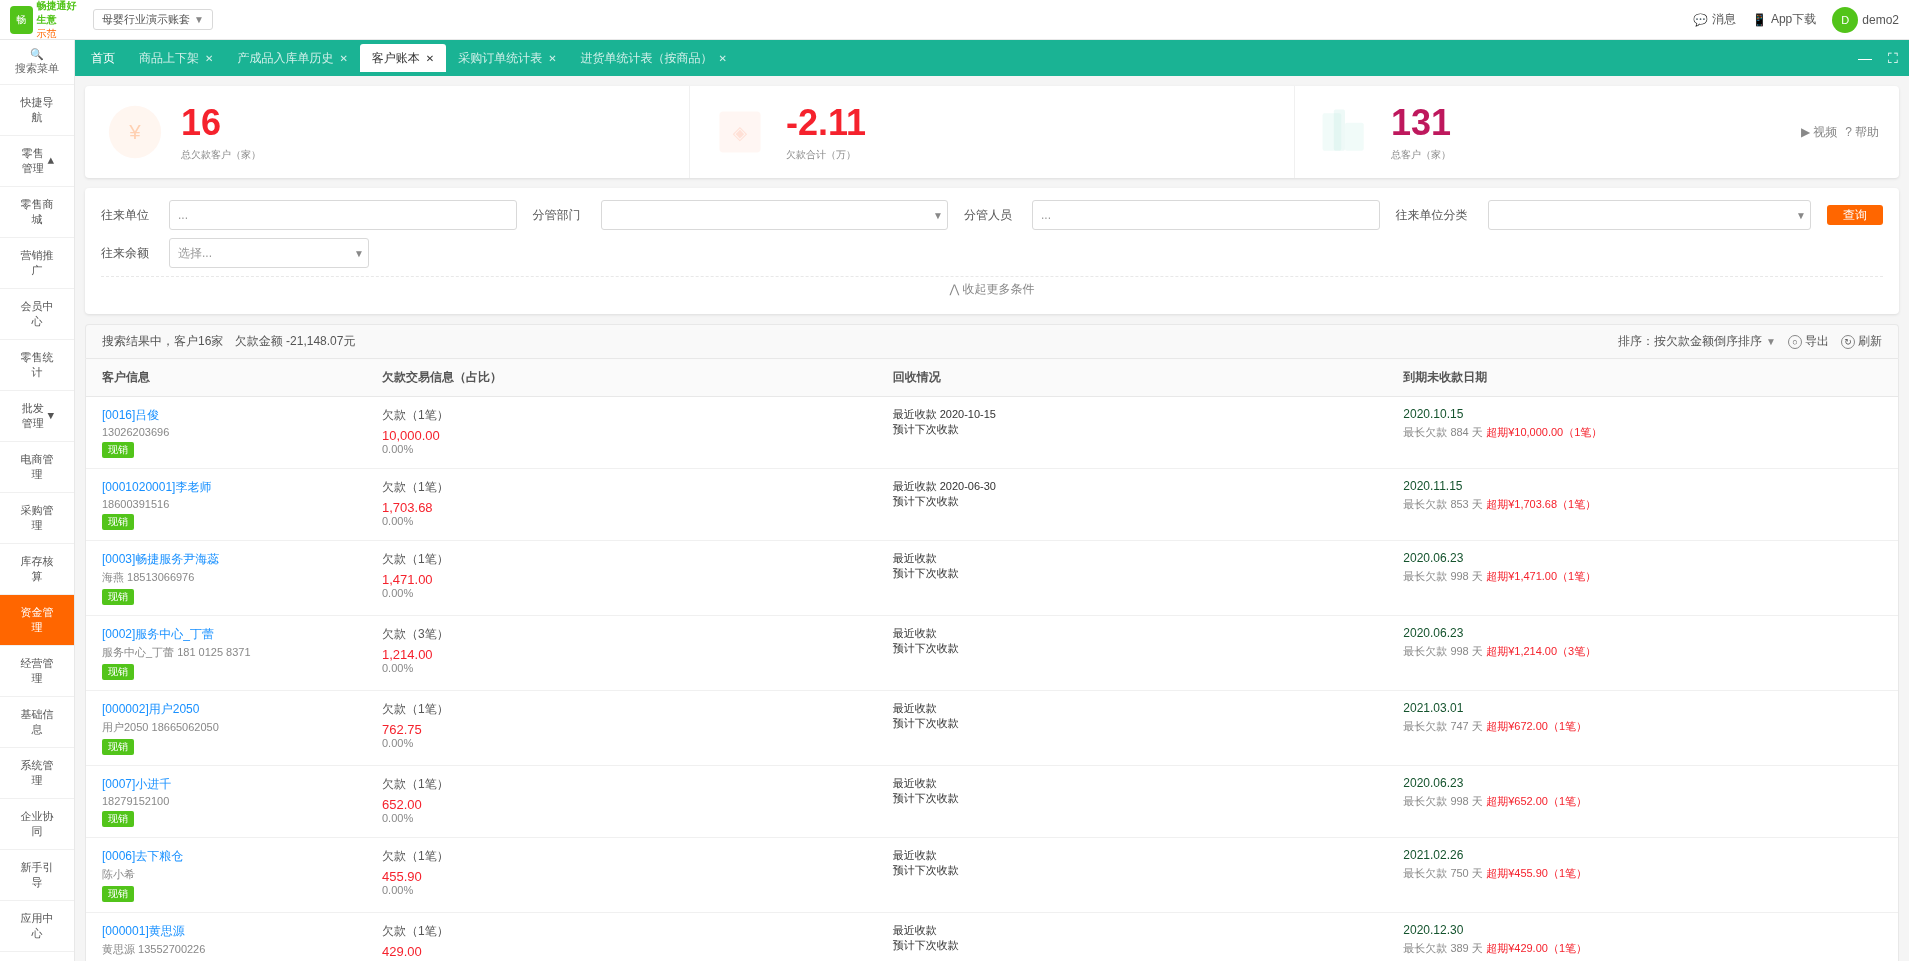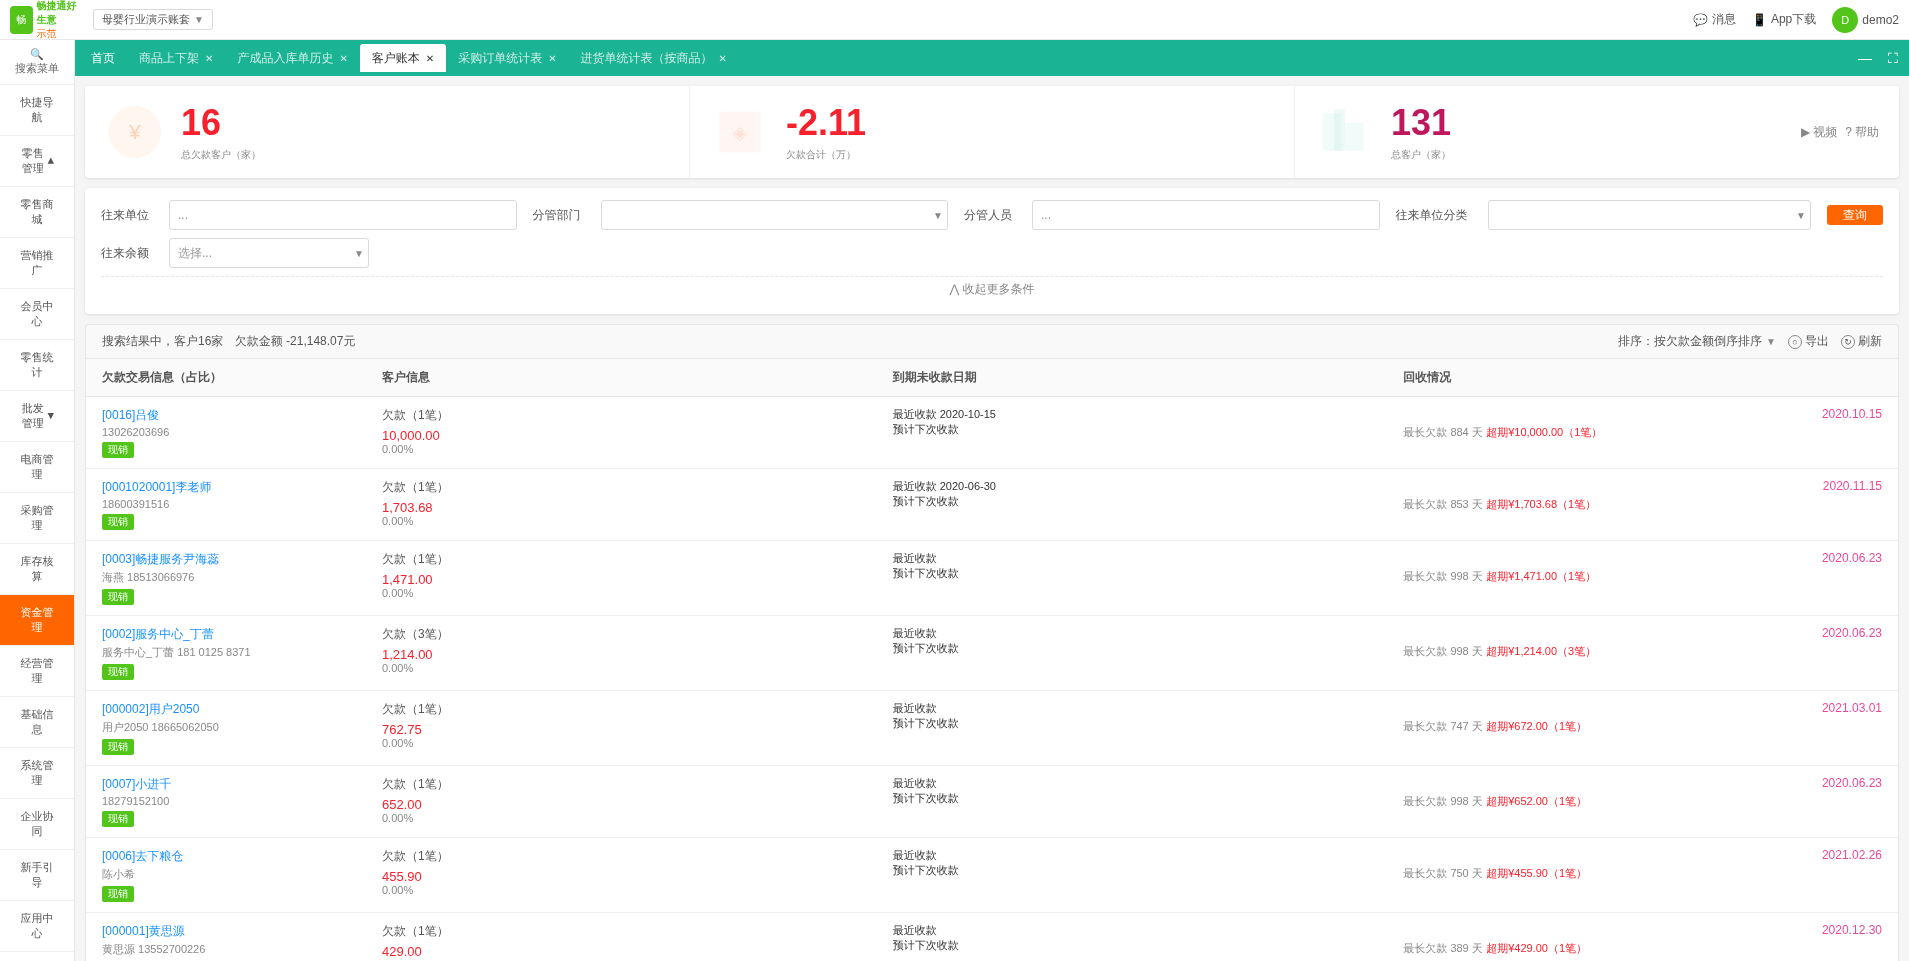--- a/index.html
+++ b/index.html
@@ -77,21 +77,21 @@
     .table-row { display: grid; grid-template-columns: 280px 1fr 1fr 1fr; border-bottom: 1px solid #f0f0f0; }
     .table-row:last-child { border-bottom: none; }
     .table-cell { padding: 10px 16px; font-size: 12px; vertical-align: middle; }
     .customer-name { color: #1890ff; cursor: pointer; font-size: 12px; }
     .customer-phone { color: #888; font-size: 11px; margin-top: 2px; }
     .tag-xian { display: inline-block; background: #52c41a; color: white; font-size: 10px; padding: 1px 6px; border-radius: 2px; margin-top: 4px; }
     .debt-amount { color: #f5222d; font-size: 13px; font-weight: 500; }
     .debt-count { color: #555; font-size: 12px; margin-bottom: 4px; }
     .debt-ratio { color: #888; font-size: 11px; }
     .collection-info { font-size: 11px; }
-    .overdue-date { font-size: 12px; color: #ec4899; margin-bottom: 4px; text-align: right; }
+    .overdue-date { font-size: 12px; color: #14532d; margin-bottom: 4px; }
     .overdue-link { color: #f5222d; font-size: 11px; cursor: pointer; }
     .overdue-days { color: #888; font-size: 11px; }
     
     
     .arrow-down { font-size: 10px; color: #888; }
     
     
     .company-selector { display: flex; align-items: center; gap: 4px; font-size: 11px; color: #555; cursor: pointer; border: 1px solid #d9d9d9; border-radius: 3px; padding: 2px 8px; margin-left: 8px; }
   </style>
 </head>
@@ -341,24 +341,24 @@
           </div>
           <div class="action-btn">
             <div class="circle">↻</div>
             <span>刷新</span>
           </div>
         </div>
       </div>
 
       <div class="data-table">
         <div class="table-header">
+          <div class="table-header-cell">客户信息</div>
           <div class="table-header-cell">欠款交易信息（占比）</div>
-          <div class="table-header-cell">客户信息</div>
+          <div class="table-header-cell">回收情况</div>
           <div class="table-header-cell">到期未收款日期</div>
-          <div class="table-header-cell">回收情况</div>
         </div>
 
         <div class="table-row">
           <div class="table-cell">
             <div class="customer-name">[0016]吕俊</div>
             <div class="customer-phone">13026203696</div>
             <span class="tag-xian">现销</span>
           </div>
           <div class="table-cell">
             <div class="debt-count">欠款（1笔）</div>

